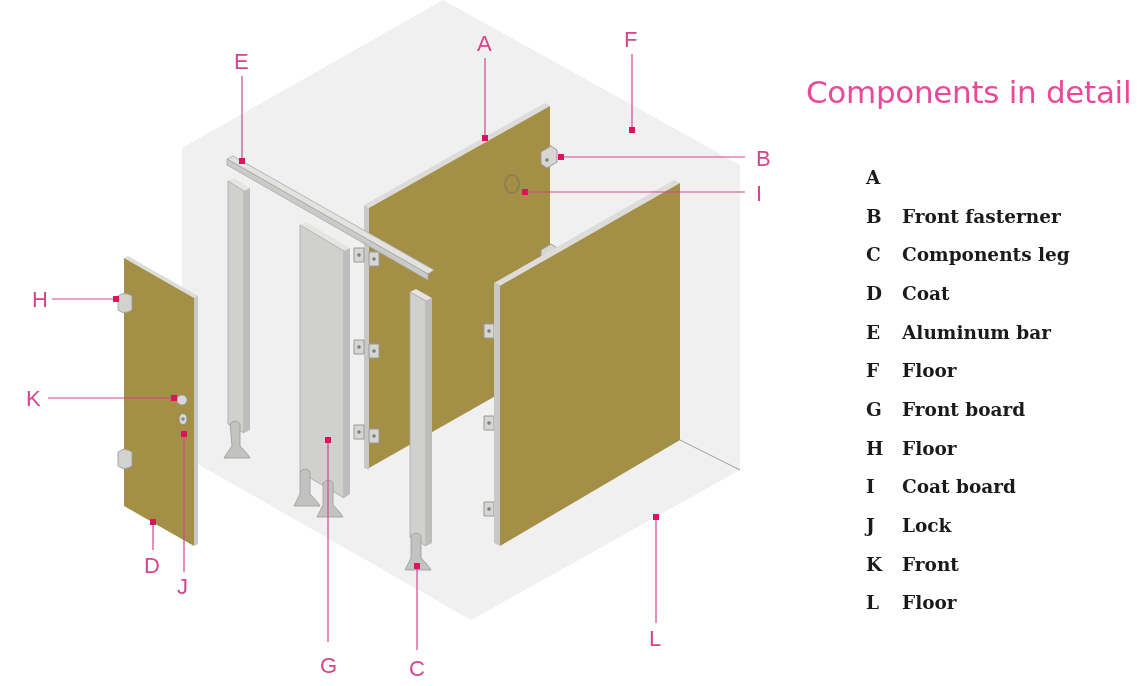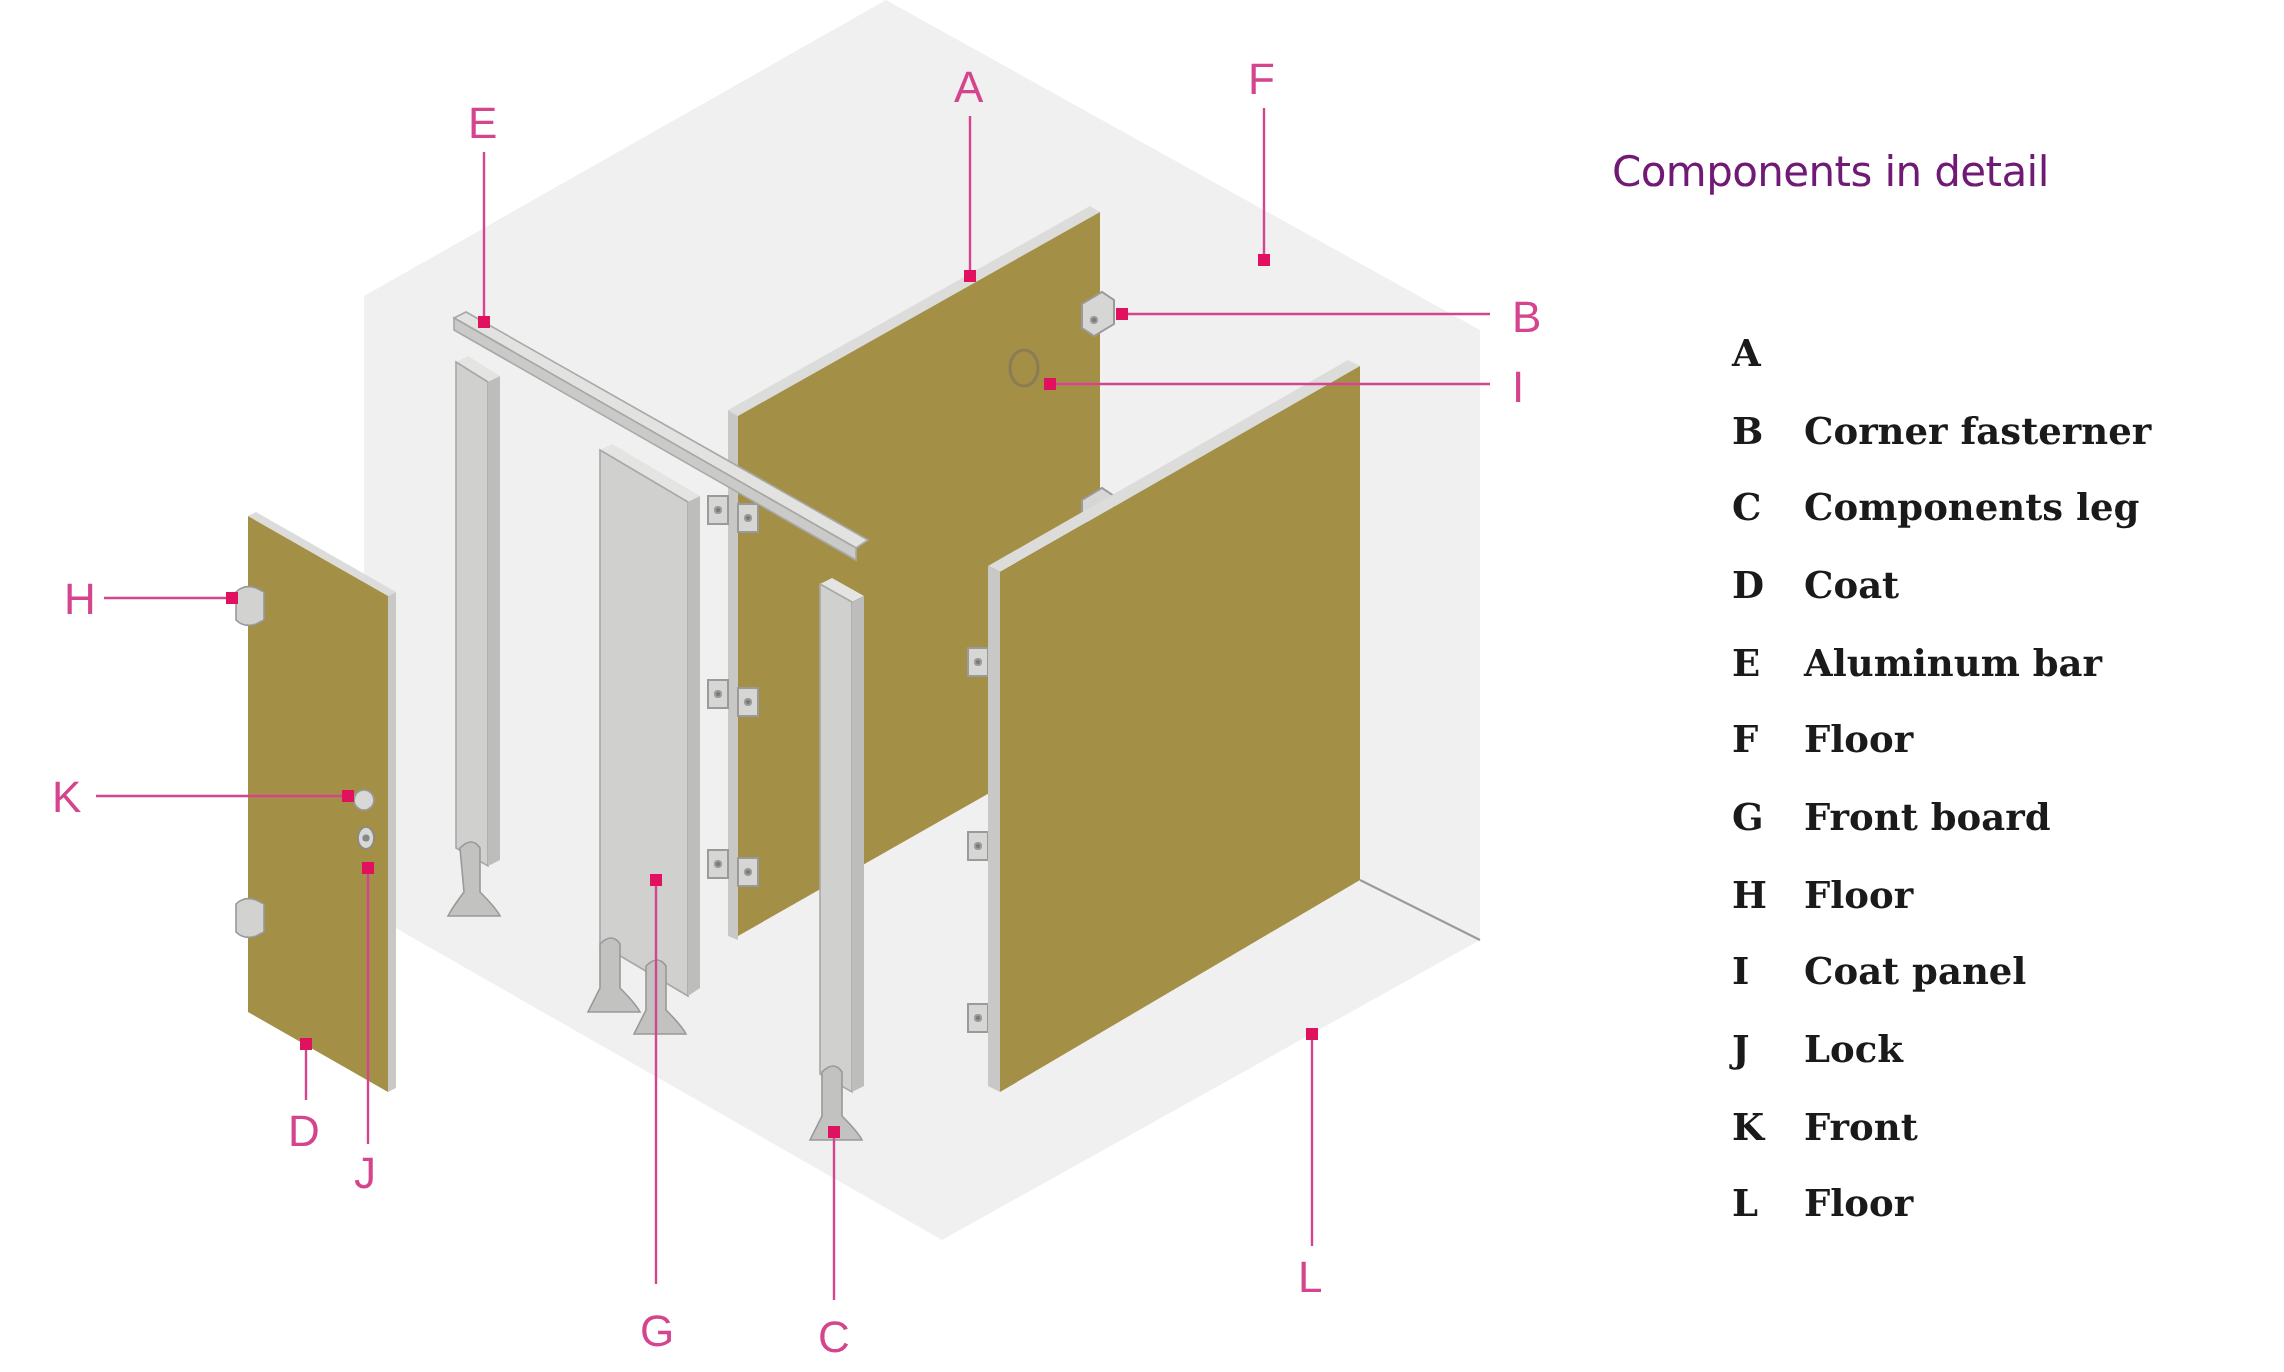--- a/index.html
+++ b/index.html
@@ -2,21 +2,21 @@
 <html><head>
   <meta charset="utf-8">
   <style>
     html, body { margin: 0; padding: 0; background: #ffffff; }
     body { width: 1142px; height: 686px; position: relative; overflow: hidden; }
     #diagram { position: absolute; left: 0; top: 0; width: 800px; height: 686px; }
     .callout-letter { font-family: "Liberation Sans", "DejaVu Sans", sans-serif; font-size: 22px; fill: #d4458e; }
     .title {
       position: absolute; left: 806px; top: 74px;
       font-family: "DejaVu Sans", "Liberation Sans", sans-serif;
-      font-size: 21px; color: #701a75; letter-spacing: -0.3px; white-space: nowrap;
+      font-size: 31px; color: #ec4899; letter-spacing: -0.3px; white-space: nowrap;
     }
     .legend { position: absolute; left: 866px; top: 158px; margin: 0; padding: 0; list-style: none; }
     .legend li {
       height: 38.7px; display: flex; align-items: center;
       font-family: "DejaVu Serif", "Liberation Serif", serif;
       font-weight: bold; font-size: 18.5px; color: #1a1a1a; white-space: nowrap;
     }
     .legend .key { display: inline-block; width: 36px; }
   </style>
 </head>
@@ -152,21 +152,21 @@
 </svg>
 
 <div class="title">Components in detail</div>
 
 <ul class="legend">
   <li>
       <span class="key">A</span>
     </li>
   <li>
       <span class="key">B</span>
-      <span>Corner fasterner</span>
+      <span>Front fasterner</span>
     </li>
   <li>
       <span class="key">C</span>
       <span>Components leg</span>
     </li>
   <li>
       <span class="key">D</span>
       <span>Coat</span>
     </li>
   <li>
@@ -180,21 +180,21 @@
   <li>
       <span class="key">G</span>
       <span>Front board</span>
     </li>
   <li>
       <span class="key">H</span>
       <span>Floor</span>
     </li>
   <li>
       <span class="key">I</span>
-      <span>Coat panel</span>
+      <span>Coat board</span>
     </li>
   <li>
       <span class="key">J</span>
       <span>Lock</span>
     </li>
   <li>
       <span class="key">K</span>
       <span>Front</span>
     </li>
   <li>

